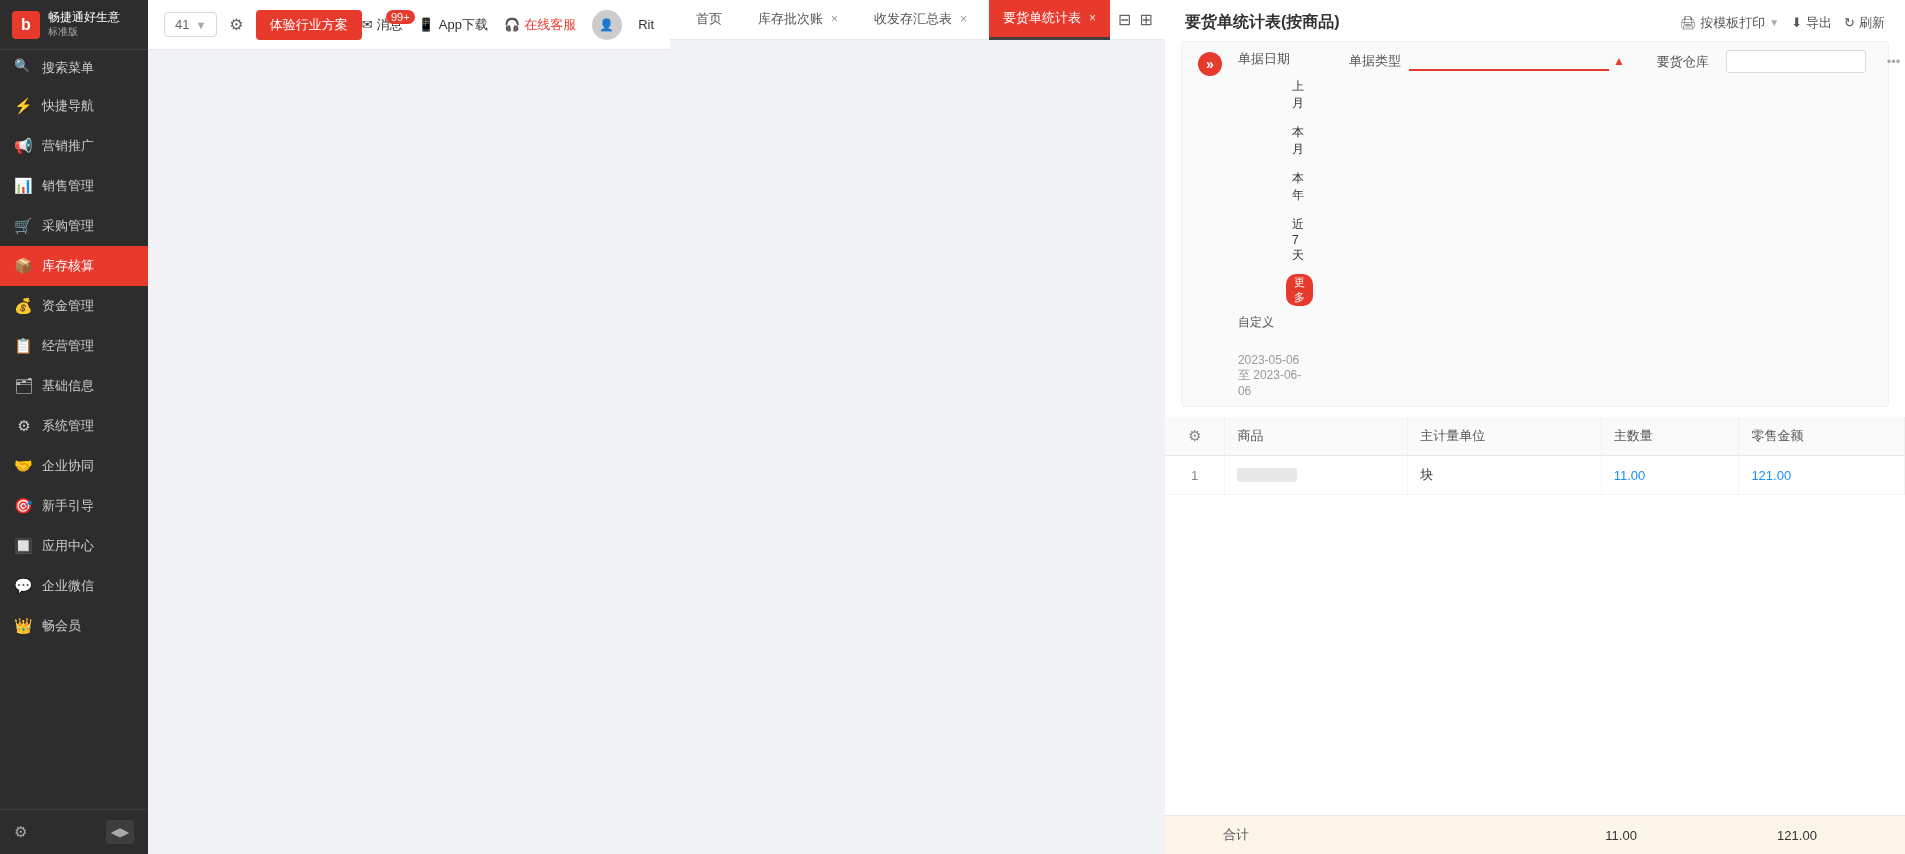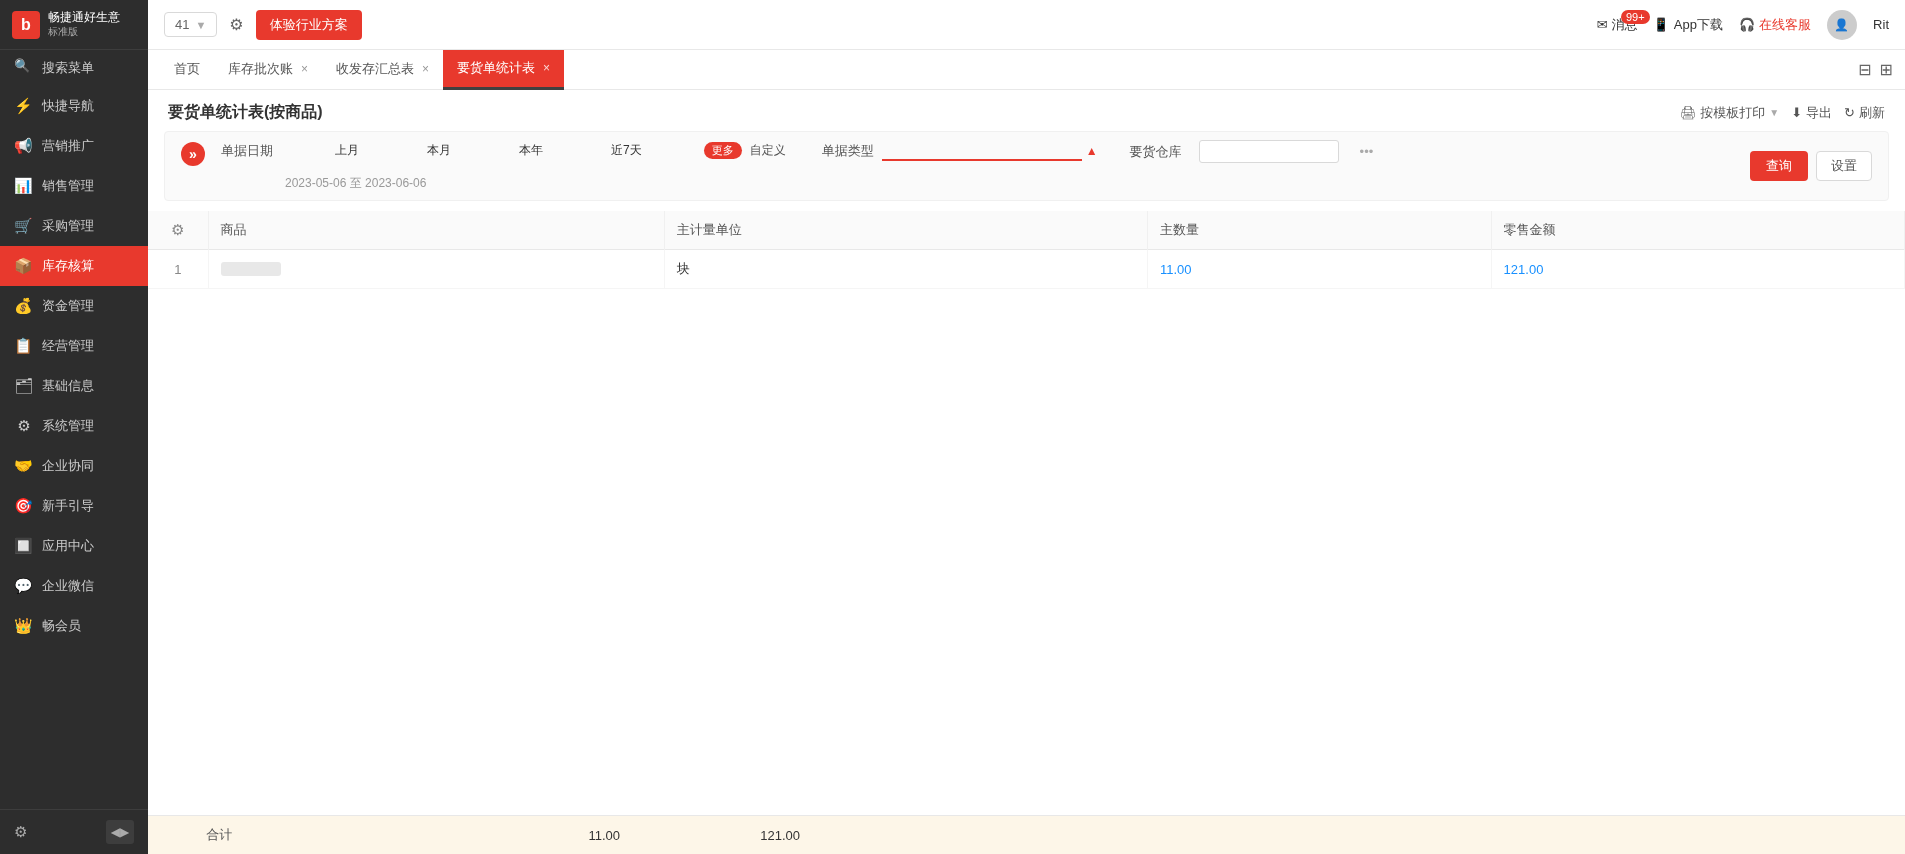--- a/index.html
+++ b/index.html
@@ -70,21 +70,20 @@
       padding: 10px 14px;
       border-top: 1px solid #3d3d3d;
     }
     .sidebar-footer-btn { color: #aaa; cursor: pointer; font-size: 15px; }
     .sidebar-toggle-btn { display: flex; align-items: center; justify-content: center; width: 28px; height: 24px; background: #3d3d3d; border-radius: 3px; color: #aaa; cursor: pointer; font-size: 12px; }
 
     
     .main {
       flex: 1;
       display: flex;
-      flex-direction: column;
       overflow: hidden;
     }
 
     
     .topbar {
       height: 50px;
       background: white;
       display: flex;
       align-items: center;
       padding: 0 16px;
@@ -124,21 +123,21 @@
 
     
     .tabs-bar {
       background: white;
       display: flex;
       align-items: center;
       padding: 0 12px;
       border-bottom: 1px solid #e8e8e8;
       height: 40px;
       flex-shrink: 0;
-      gap: 0;
+      gap: 8px;
     }
     .tab {
       display: flex;
       align-items: center;
       padding: 0 14px;
       height: 40px;
       font-size: 13px;
       color: #555;
       cursor: pointer;
       border-bottom: 2px solid transparent;

